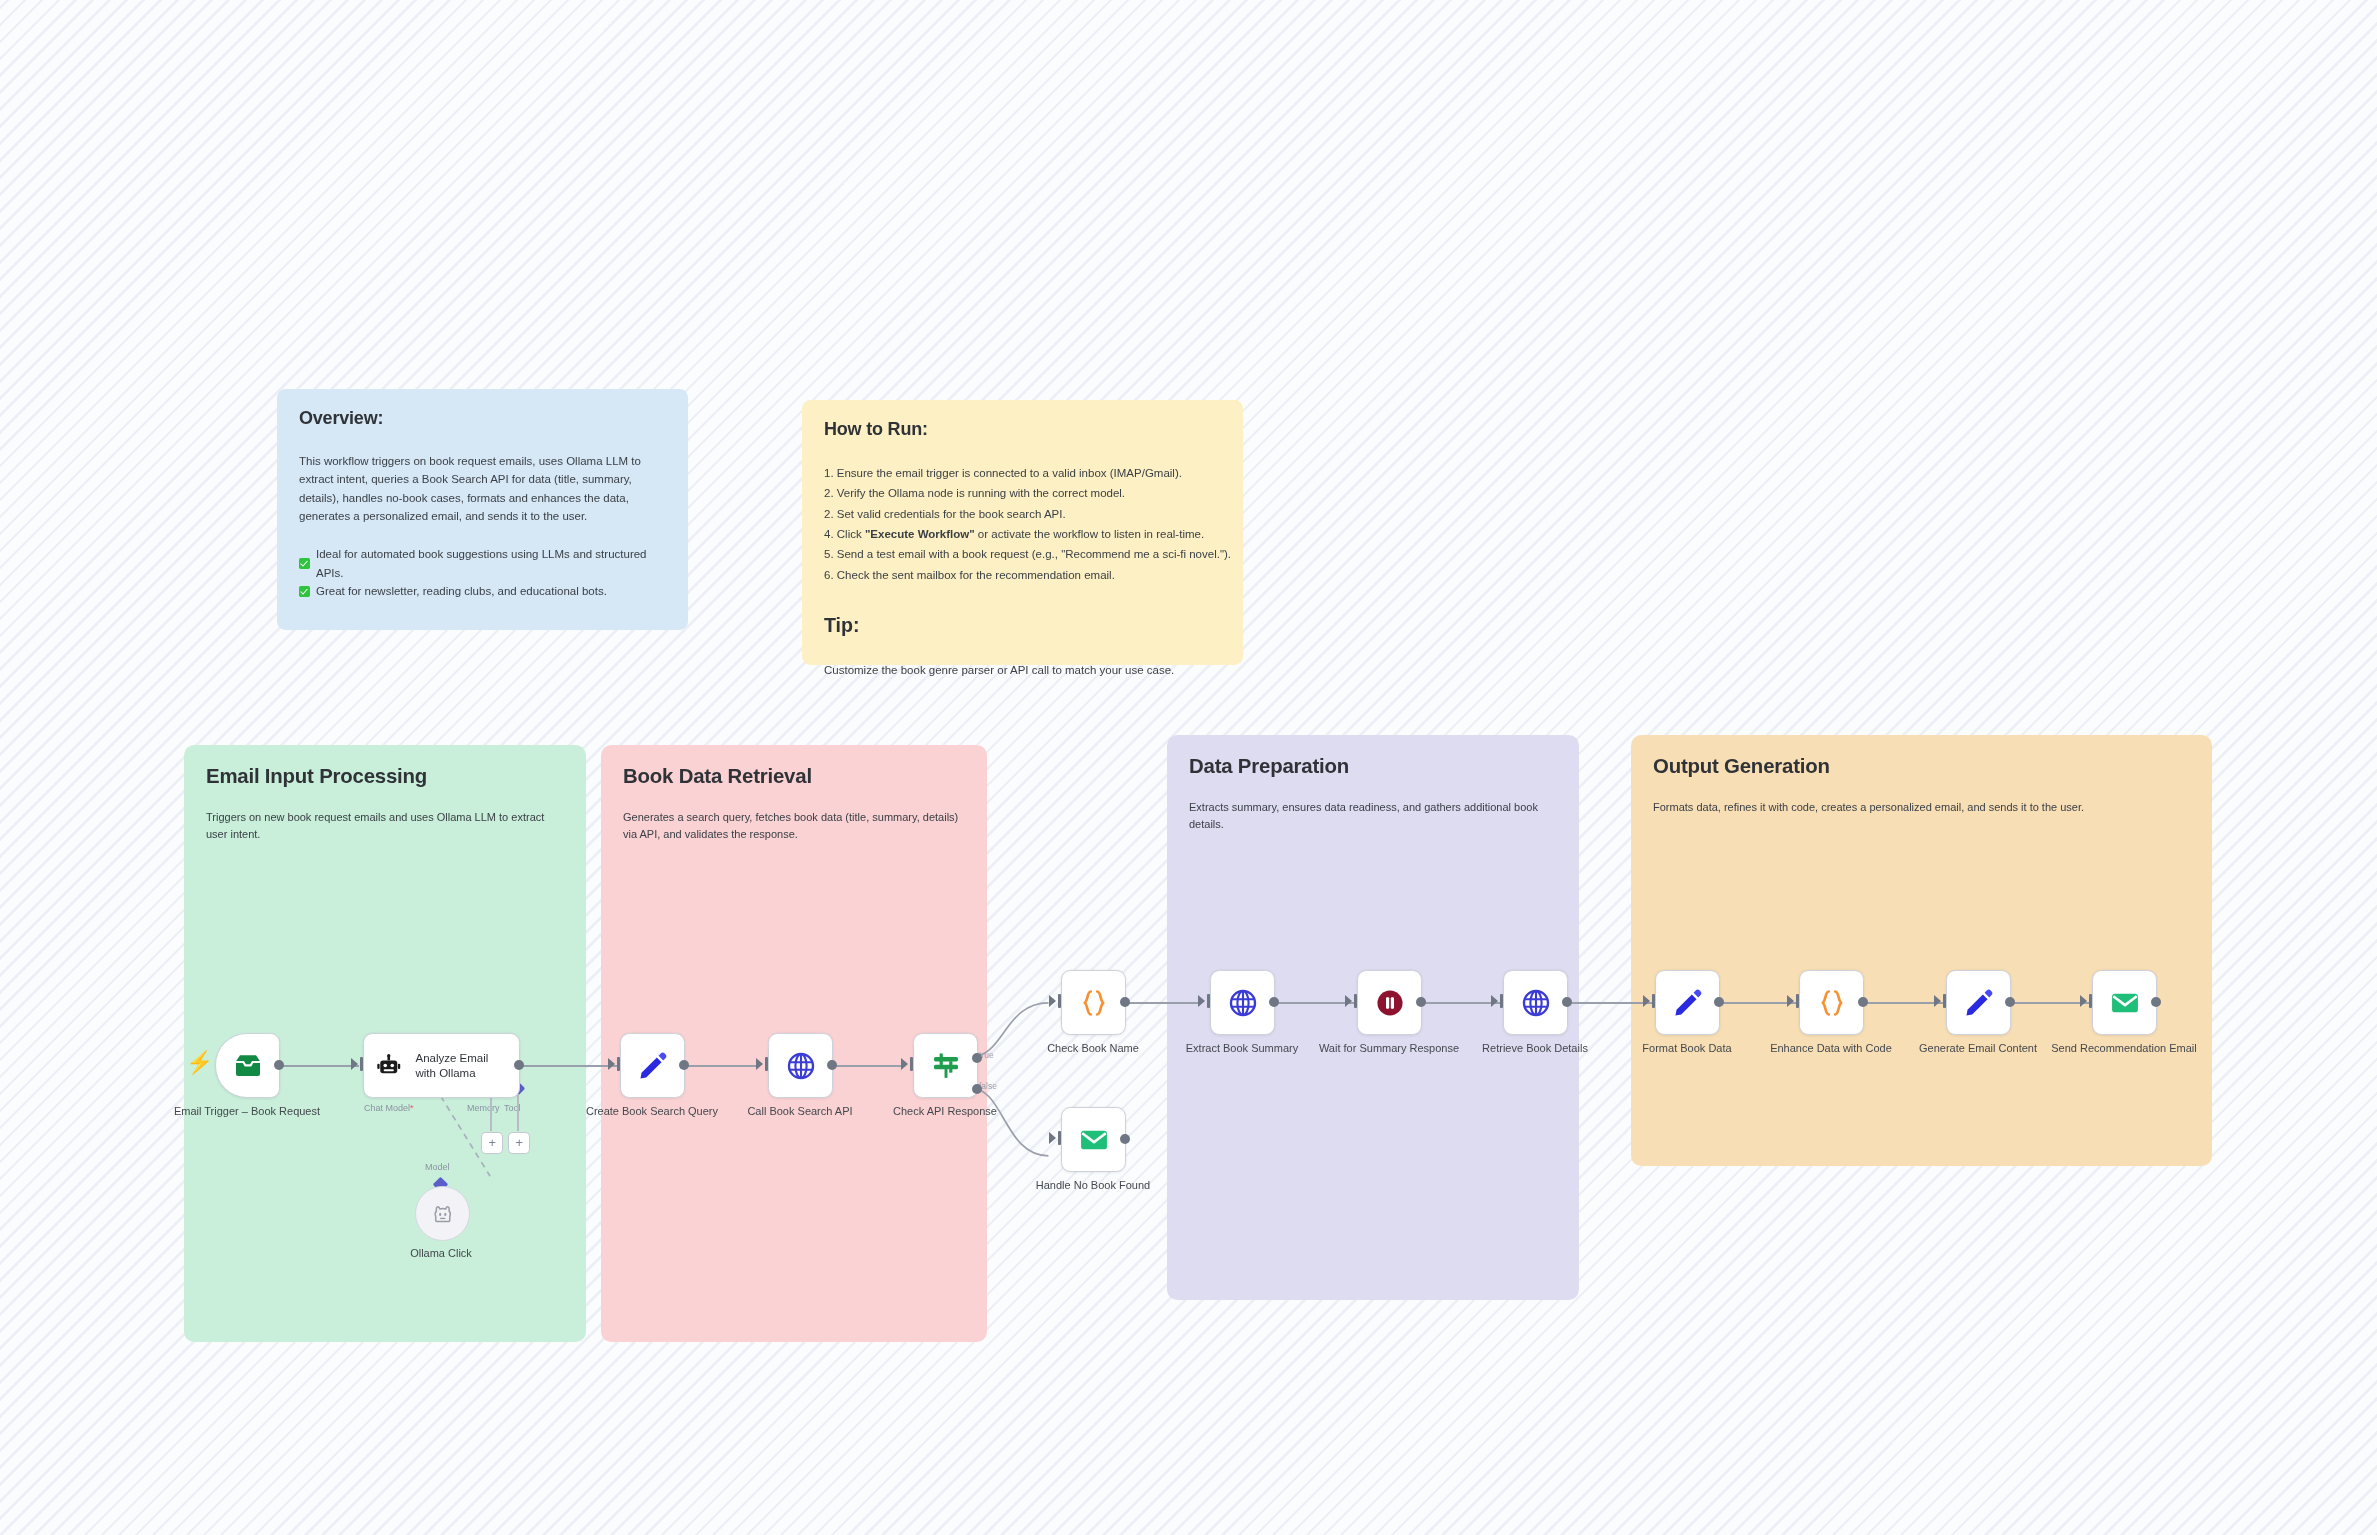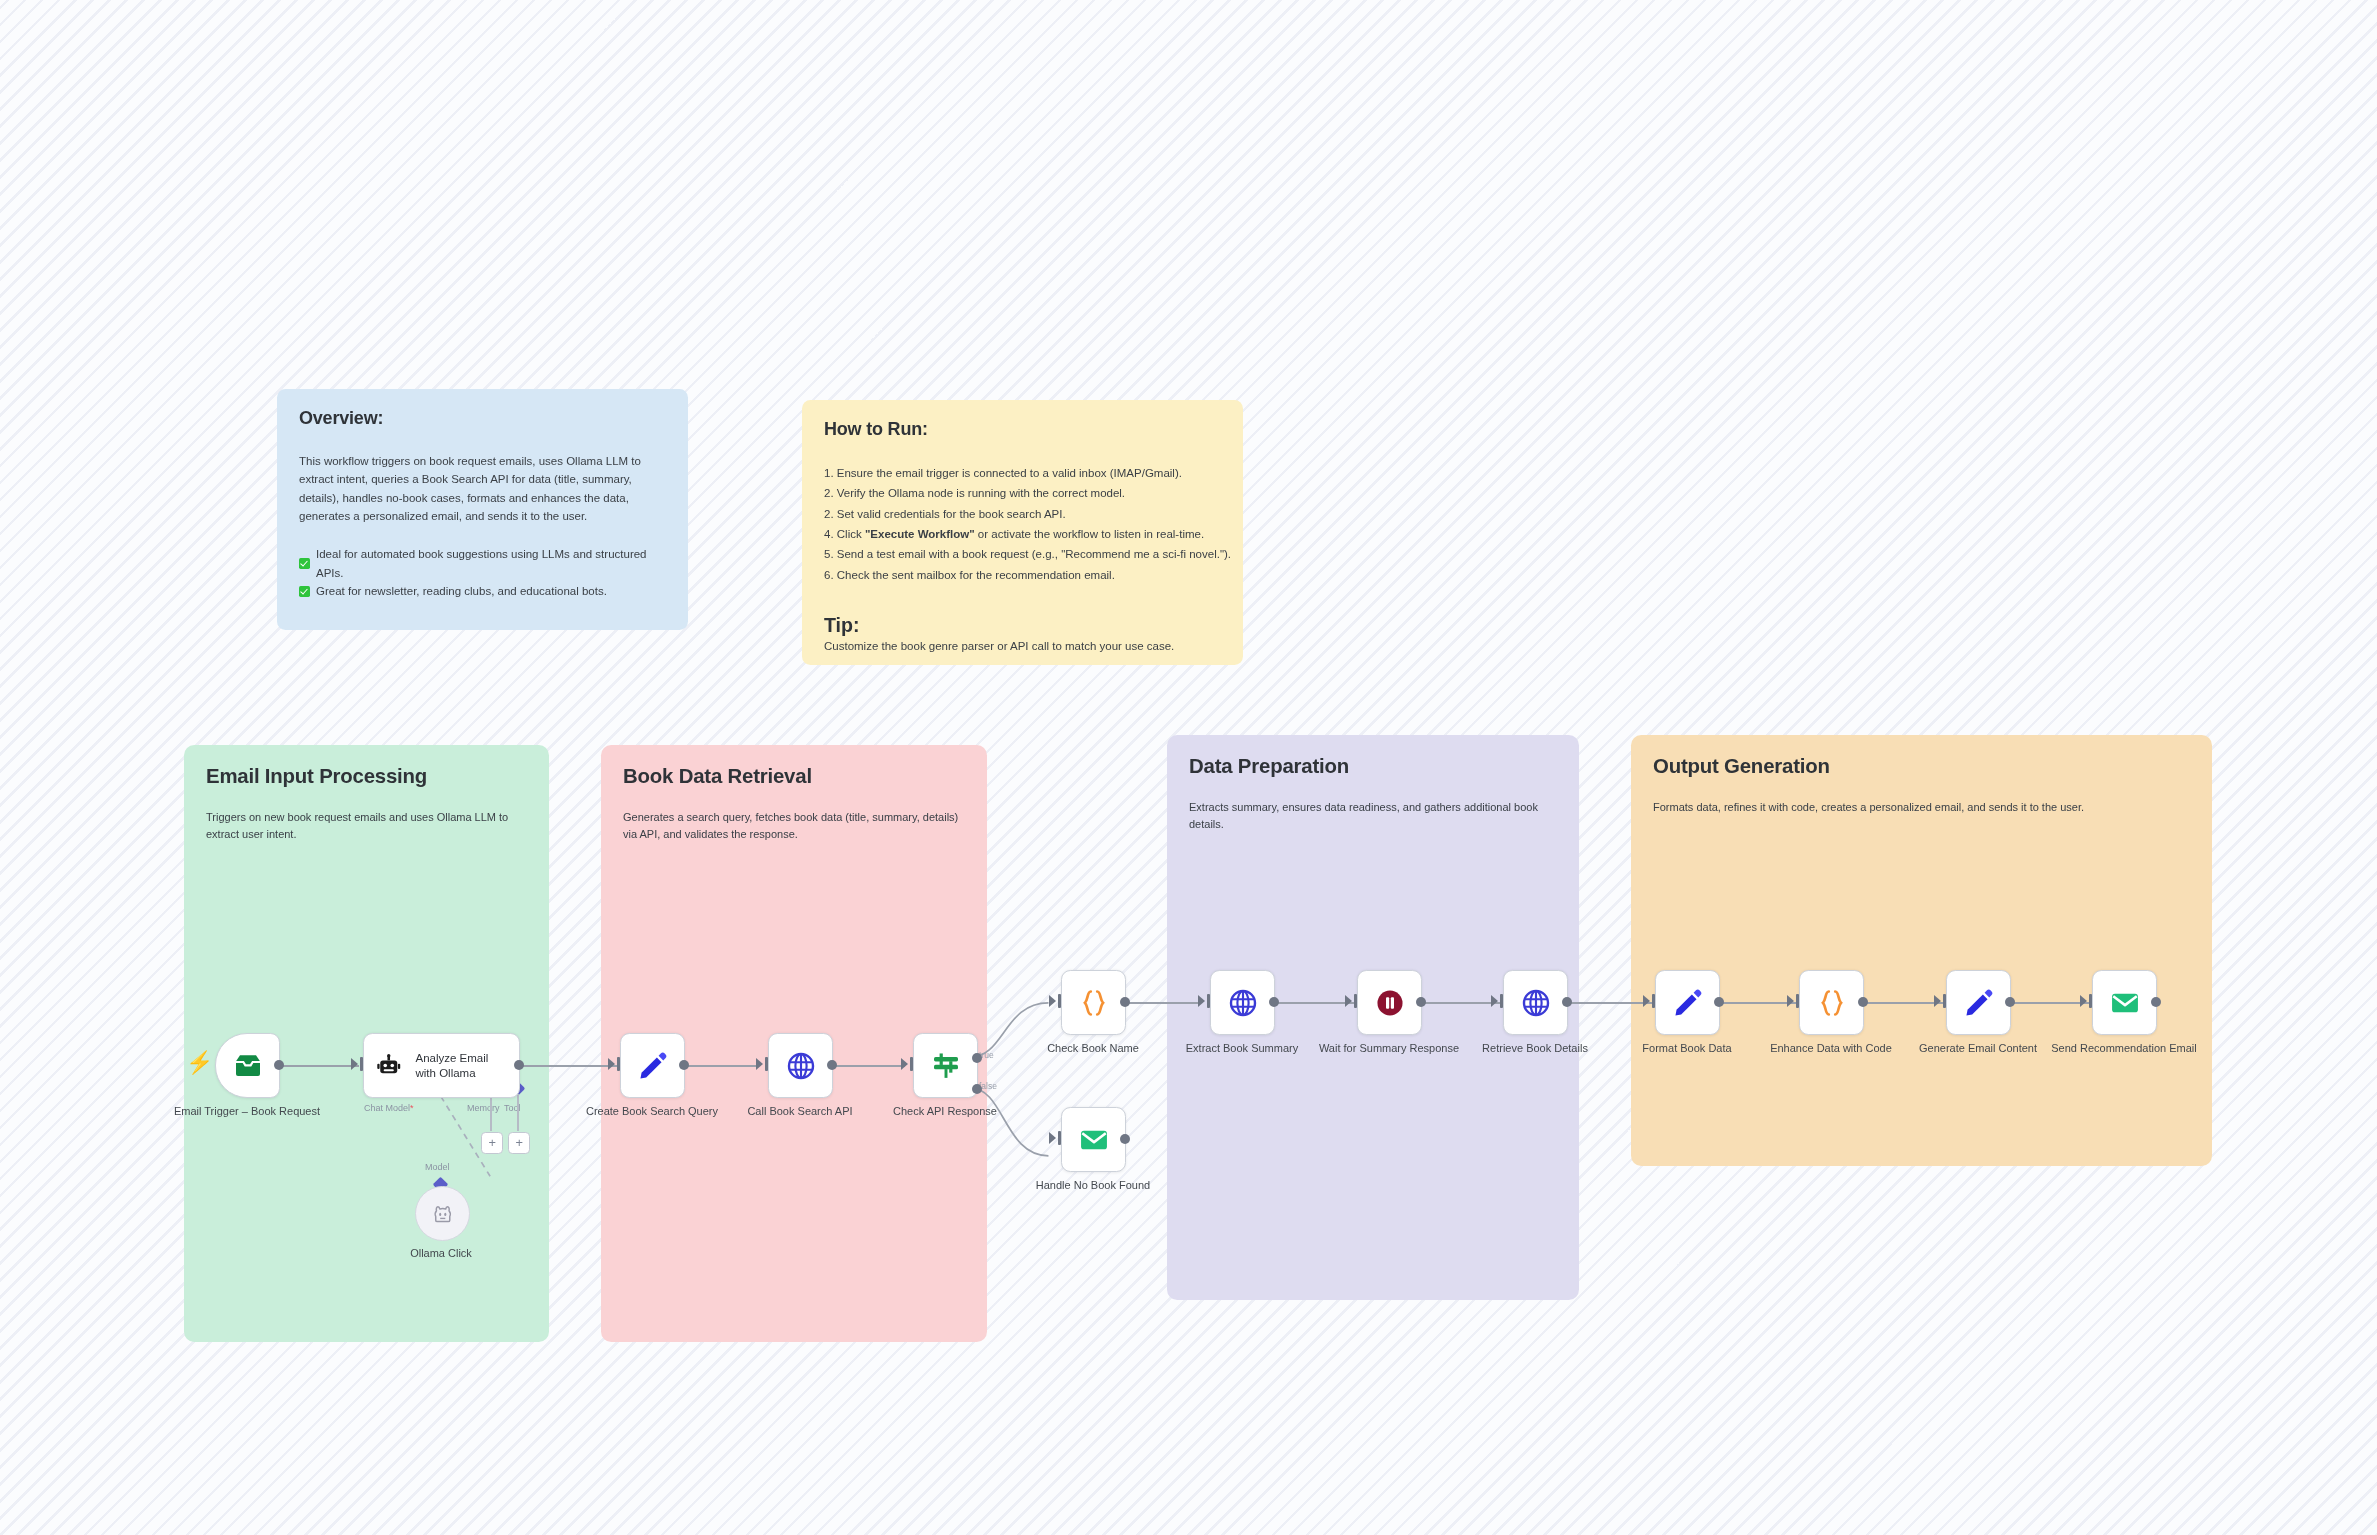--- a/index.html
+++ b/index.html
@@ -81,21 +81,21 @@
     left: 3.4px; top: 0.9px;
     width: 2.6px; height: 6px;
     border: solid #fff;
     border-width: 0 1.7px 1.7px 0;
     transform: rotate(42deg);
   }
   .sticky-sub {
     font-size: 19.6px;
     font-weight: 700;
     color: #2f3338;
-    margin: 29px 0 0 0;
+    margin: 29px 0 24px 0;
   }
 
   #note-overview {
     left: 277px; top: 389px;
     width: 411px; height: 241px;
     background: #d6e7f5;
   }
   #note-howto {
     left: 802px; top: 400px;
     width: 441px; height: 265px;
@@ -116,21 +116,21 @@
     margin: 0 0 20.4px 0;
     letter-spacing: -0.2px;
   }
   .group-desc {
     font-size: 11px;
     color: #3a4047;
     line-height: 1.6;
     margin: 0;
   }
 
-  #group-email   { left: 184px;  top: 745px; width: 365px; height: 597px; background: #c9eeda; }
+  #group-email   { left: 184px;  top: 745px; width: 402px; height: 597px; background: #c9eeda; }
   #group-book    { left: 601px;  top: 745px; width: 386px; height: 597px; background: #fad2d4; }
   #group-data    { left: 1167px; top: 735px; width: 412px; height: 565px; background: #dedcf0; }
   #group-output  { left: 1631px; top: 735px; width: 581px; height: 431px; background: #f8deb5; }
 
   
   .node {
     position: absolute;
     width: 0; height: 0;
   }
   .node-box {

